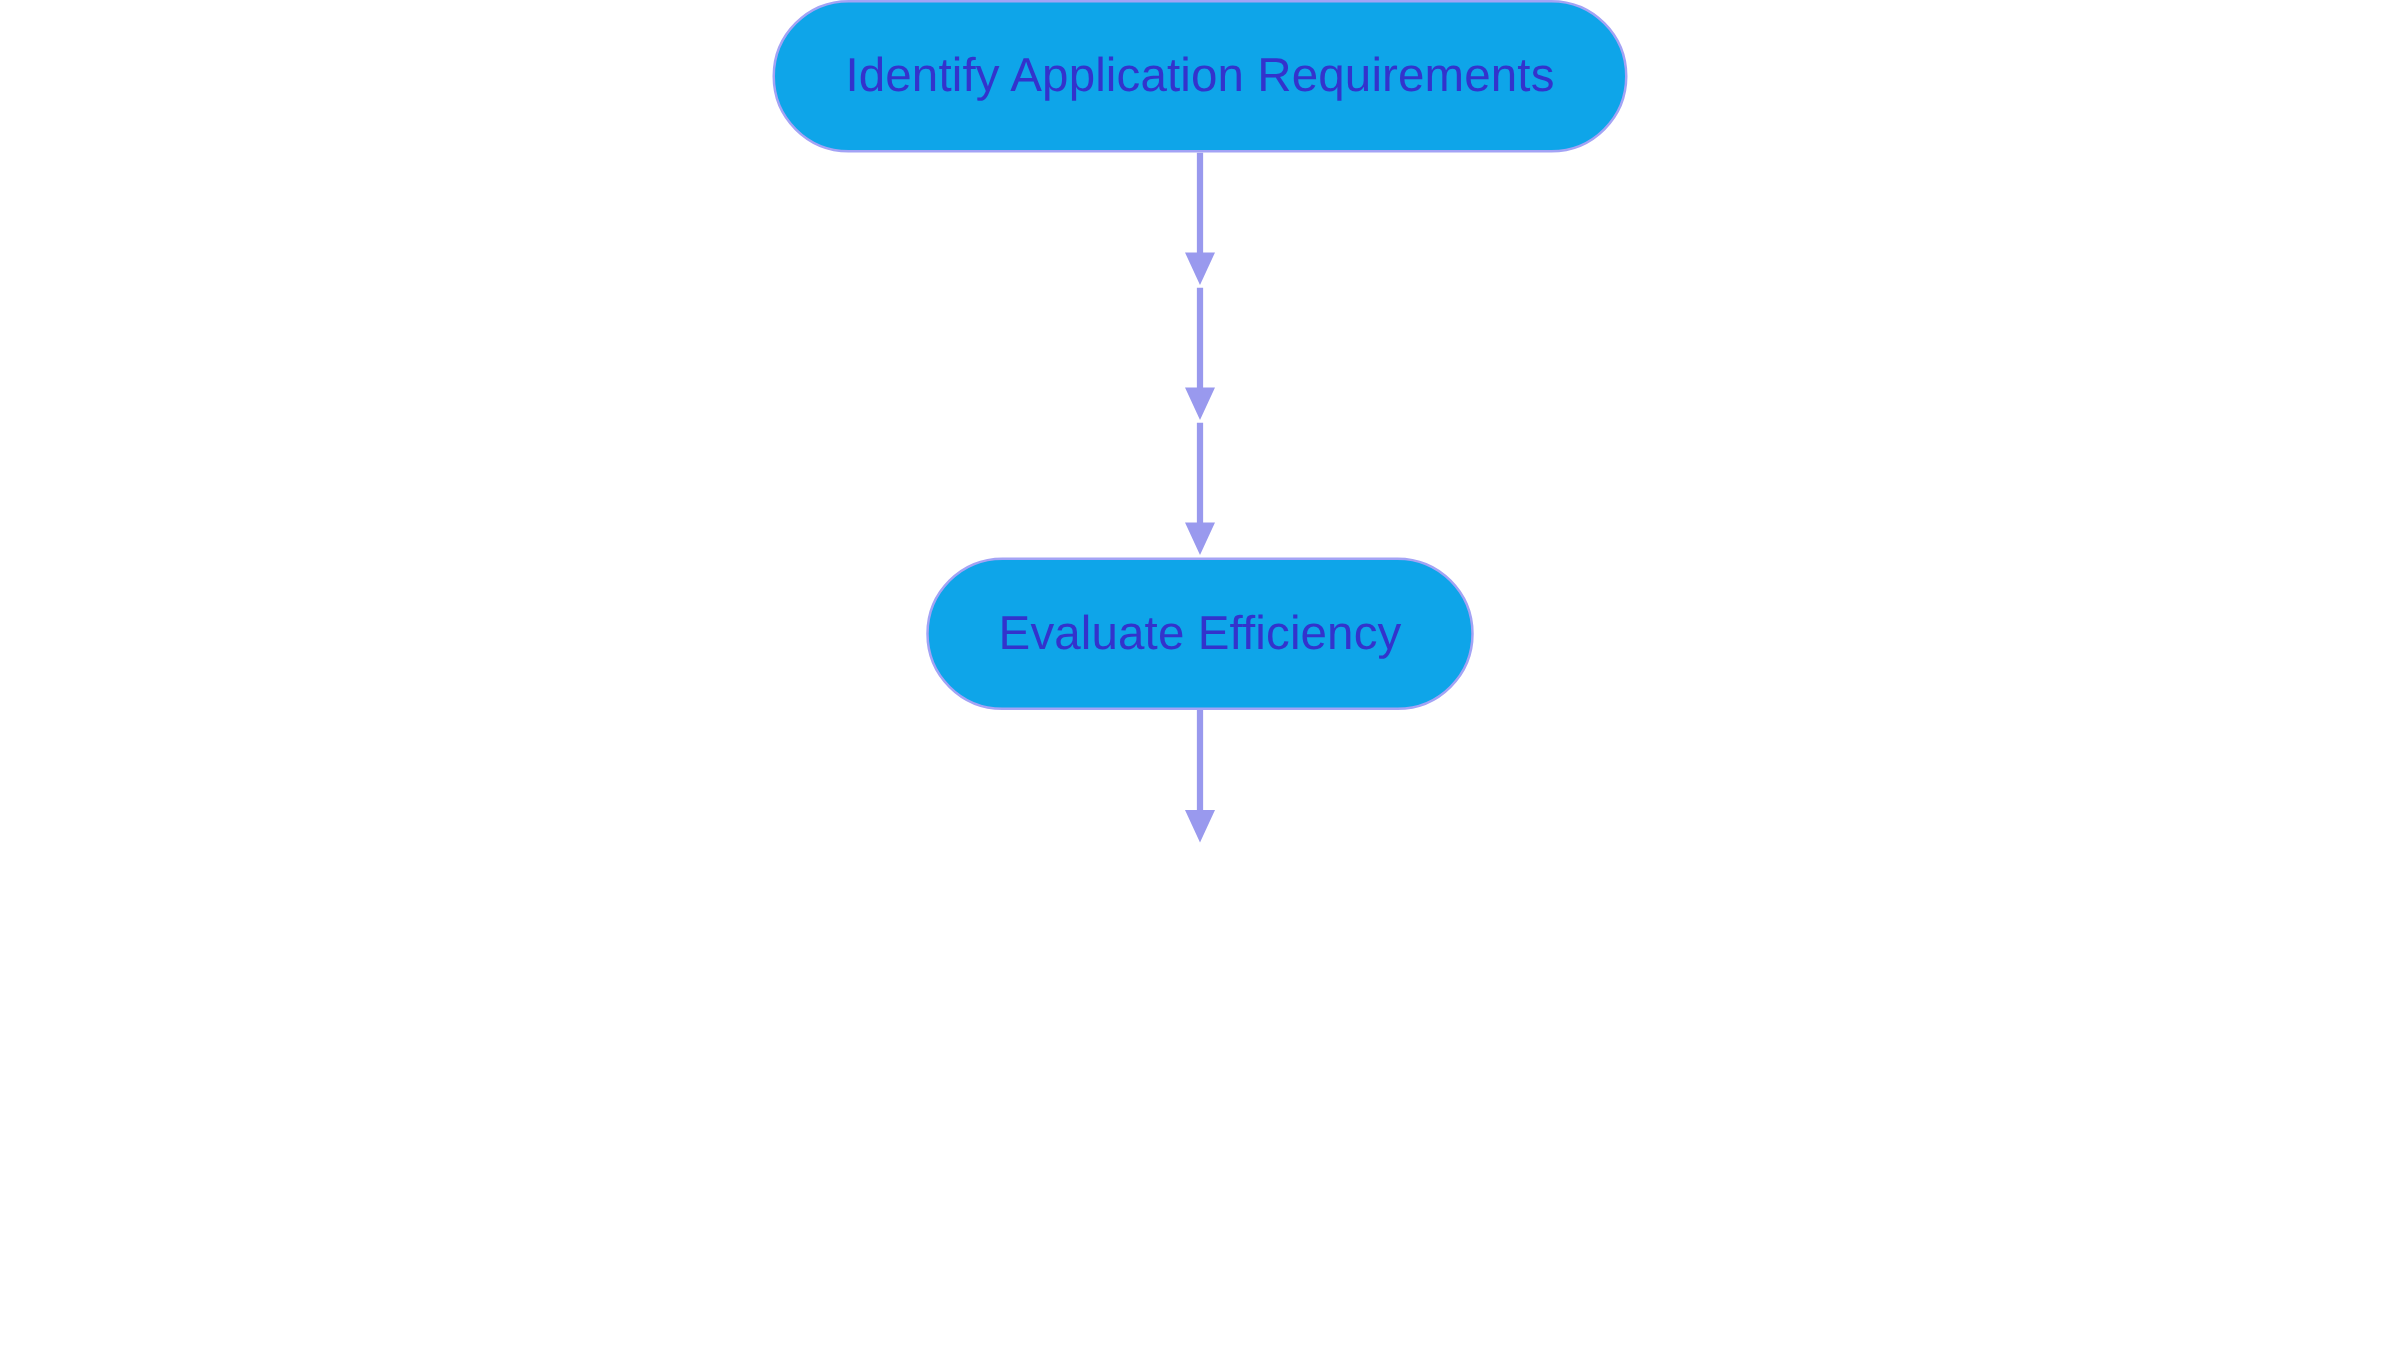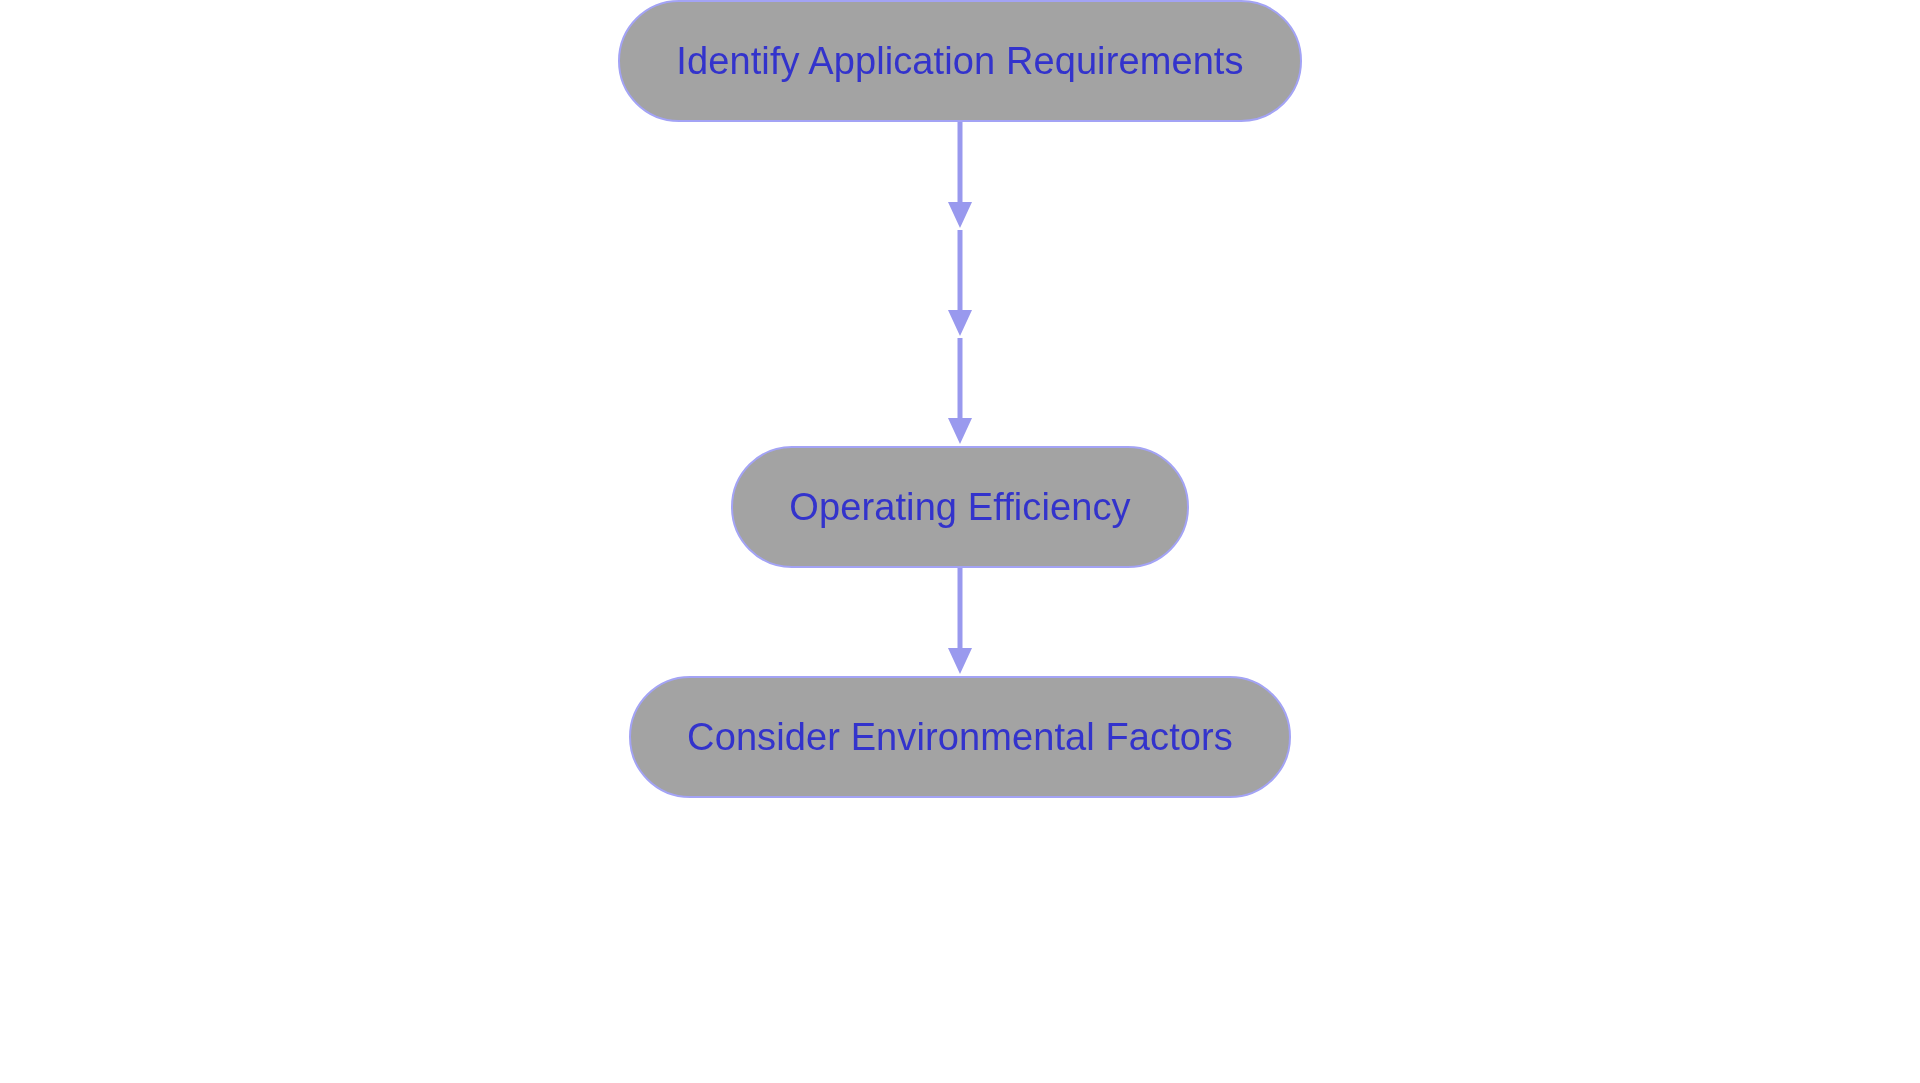--- a/index.html
+++ b/index.html
@@ -32,21 +32,21 @@
     align-items: center;
     justify-content: flex-start;
   }
 
   .flow-node {
     box-sizing: border-box;
     height: 122px;
     display: flex;
     align-items: center;
     justify-content: center;
-    background: #a3a3a3;
+    background: #0ea5e9;
     border: 2px solid #a3a3f5;
     border-radius: 61px;
     padding: 0 56px;
     white-space: nowrap;
   }
 
   .flow-node-label {
     color: #3333cc;
     font-family: "Liberation Sans", sans-serif;
     font-size: 38px;
@@ -103,31 +103,26 @@
 
     <div class="flow-connector">
       <svg viewBox="0 0 30 108" xmlns="http://www.w3.org/2000/svg" aria-hidden="true">
         <line x1="15" y1="0" x2="15" y2="82" stroke="#9999ee" stroke-width="5"></line>
         <polygon points="3,80 27,80 15,106" fill="#9999ee"></polygon>
       </svg>
     </div>
 
     <div class="node-wrap">
       <div class="flow-node">
-        <span class="flow-node-label">Operating Efficiency</span>
+        <span class="flow-node-label">Evaluate Efficiency</span>
       </div>
     </div>
 
     <div class="flow-connector">
       <svg viewBox="0 0 30 108" xmlns="http://www.w3.org/2000/svg" aria-hidden="true">
         <line x1="15" y1="0" x2="15" y2="82" stroke="#9999ee" stroke-width="5"></line>
         <polygon points="3,80 27,80 15,106" fill="#9999ee"></polygon>
       </svg>
     </div>
 
-    <div class="node-wrap">
-      <div class="flow-node">
-        <span class="flow-node-label">Consider Environmental Factors</span>
-      </div>
-    </div>
 
   </div>
 </div>
 
 </body></html>

